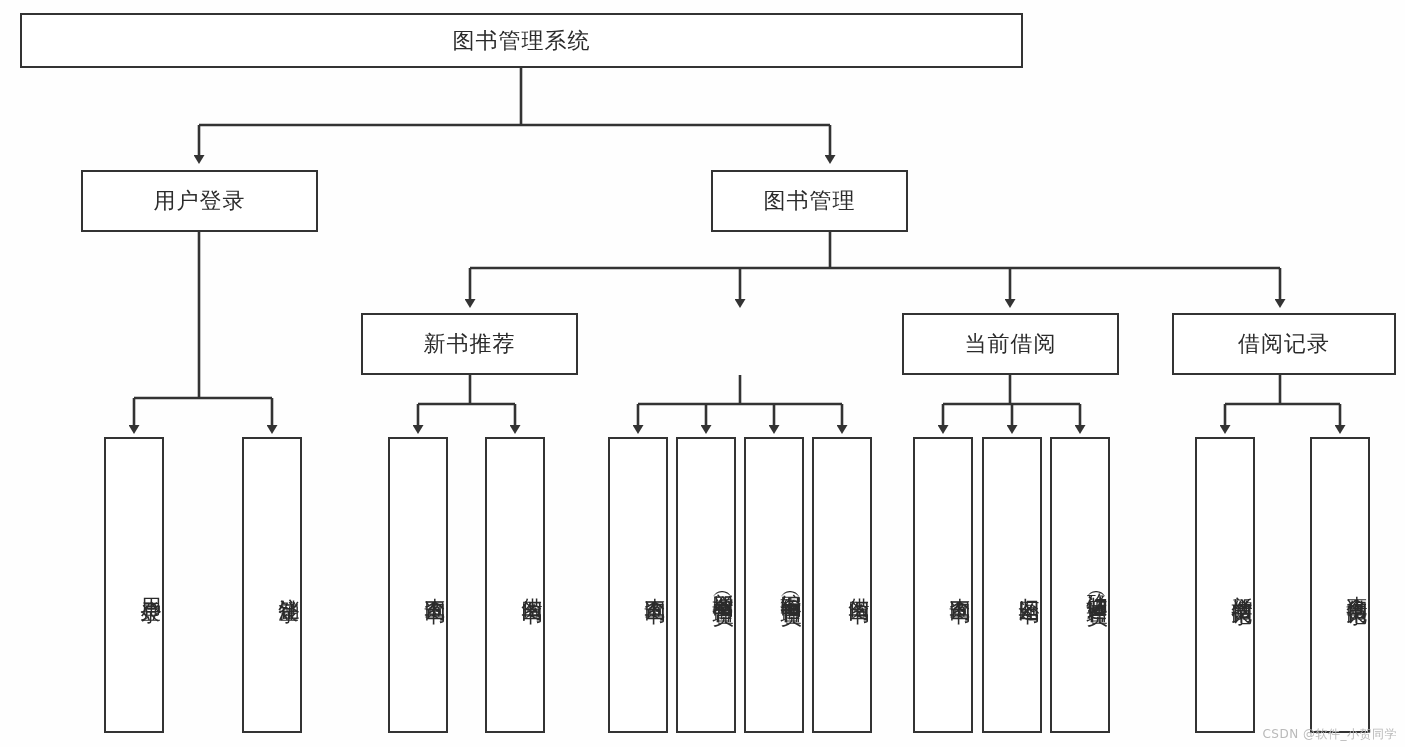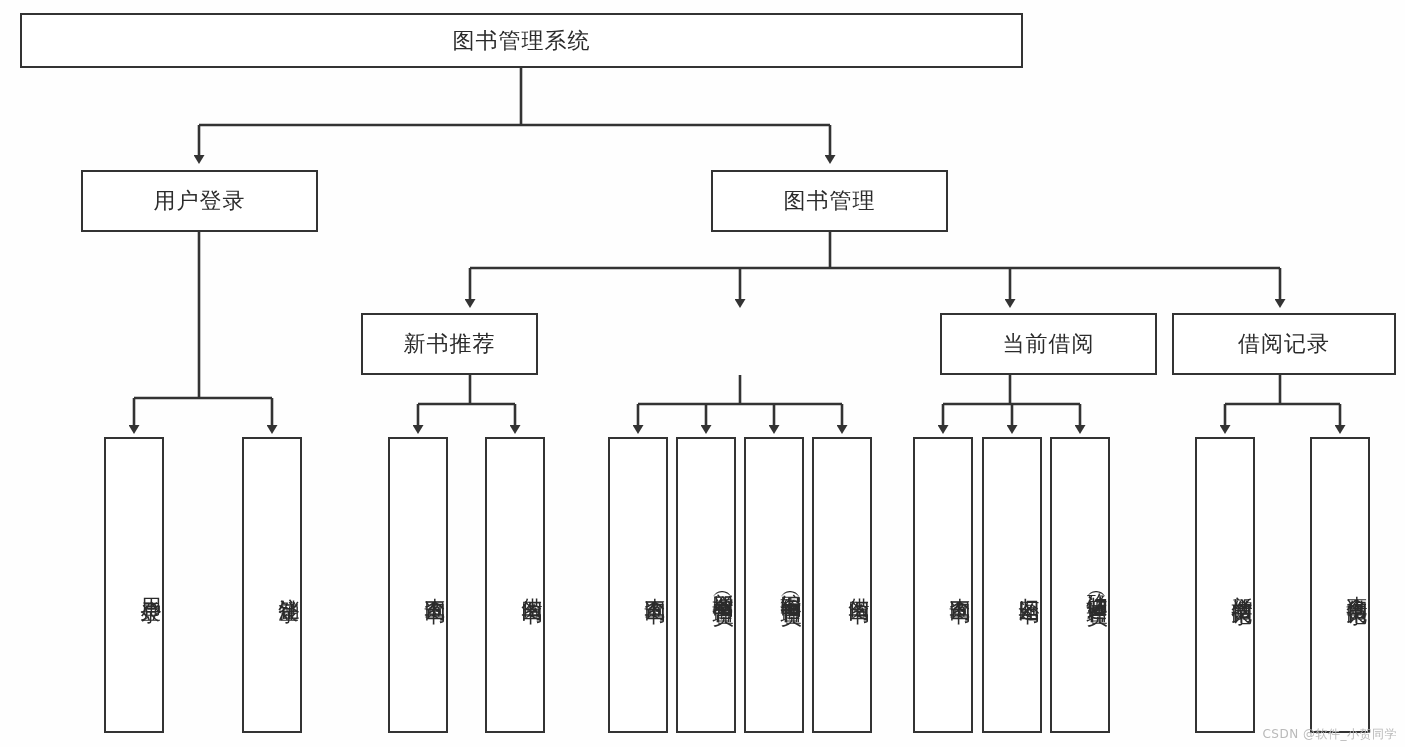--- a/index.html
+++ b/index.html
@@ -85,28 +85,28 @@
     </g>
   </svg>
 
   <div class="node horiz" style="left:20px;top:13px;width:1003px;height:55px;">
     <span>图书管理系统</span>
   </div>
 
   <div class="node horiz" style="left:81px;top:170px;width:237px;height:62px;">
     <span>用户登录</span>
   </div>
-  <div class="node horiz" style="left:711px;top:170px;width:237px;height:62px;">
+  <div class="node horiz" style="left:711px;top:170px;width:197px;height:62px;">
     <span>图书管理</span>
   </div>
 
-  <div class="node horiz" style="left:361px;top:313px;width:177px;height:62px;">
+  <div class="node horiz" style="left:361px;top:313px;width:217px;height:62px;">
     <span>新书推荐</span>
   </div>
-  <div class="node horiz" style="left:940px;top:313px;width:217px;height:62px;">
+  <div class="node horiz" style="left:902px;top:313px;width:217px;height:62px;">
     <span>当前借阅</span>
   </div>
   <div class="node horiz" style="left:1172px;top:313px;width:224px;height:62px;">
     <span>借阅记录</span>
   </div>
 
   <div class="node vert" style="left:104px;top:437px;width:60px;height:296px;">
     <span class="vtext">用户登录</span>
   </div>
   <div class="node vert" style="left:242px;top:437px;width:60px;height:296px;">

